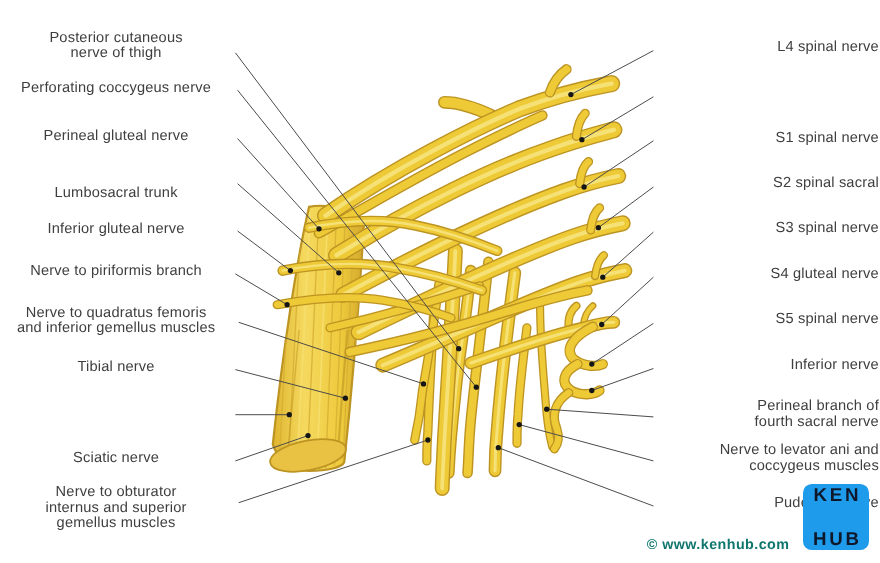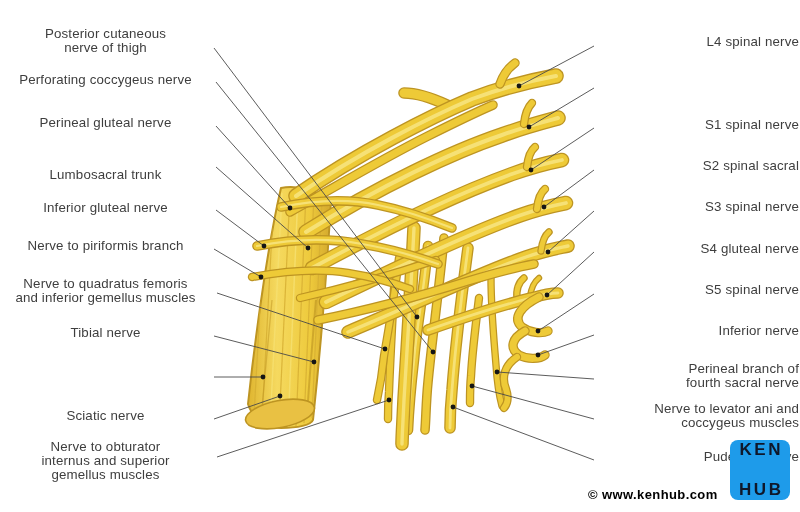--- a/index.html
+++ b/index.html
@@ -16,21 +16,21 @@
   .lbl-right{left:599px;width:200px;text-align:right;}
   .ed{fill:none;stroke:#BD9422;stroke-linecap:round;stroke-linejoin:round;}
   .co{fill:none;stroke:#EECA37;stroke-linecap:round;stroke-linejoin:round;}
   .hi{fill:none;stroke:#F7E581;stroke-linecap:round;stroke-linejoin:round;opacity:.85;}
   .leader{stroke:#4A4A4A;stroke-width:0.9;}
   .dot{fill:#151515;}
   .stria{stroke:#D6AF33;stroke-width:1.2;opacity:.85;}
   .stria-hi{stroke:#F6DF6E;stroke-width:1.5;opacity:.9;}
   #copyright{
     position:absolute;left:588px;top:487px;font-size:13px;font-weight:bold;
-    letter-spacing:0.4px;color:#000000;
+    letter-spacing:0.4px;color:#0f766e;
   }
   #kenhub-logo{
     position:absolute;left:730px;top:440px;width:60px;height:60px;border-radius:8px;
     background:#1E9BEA;color:#0f172a;display:flex;flex-direction:column;
     align-items:center;justify-content:center;font-weight:bold;font-size:17px;
     line-height:16.5px;letter-spacing:2.5px;text-indent:2.5px;gap:24px;
   }
 </style>
 </head>
 <body>

